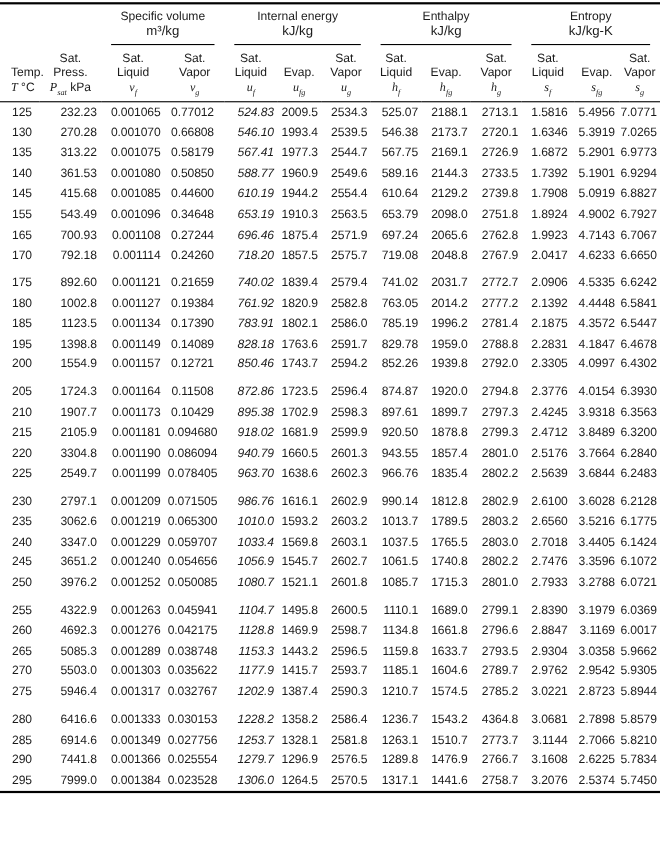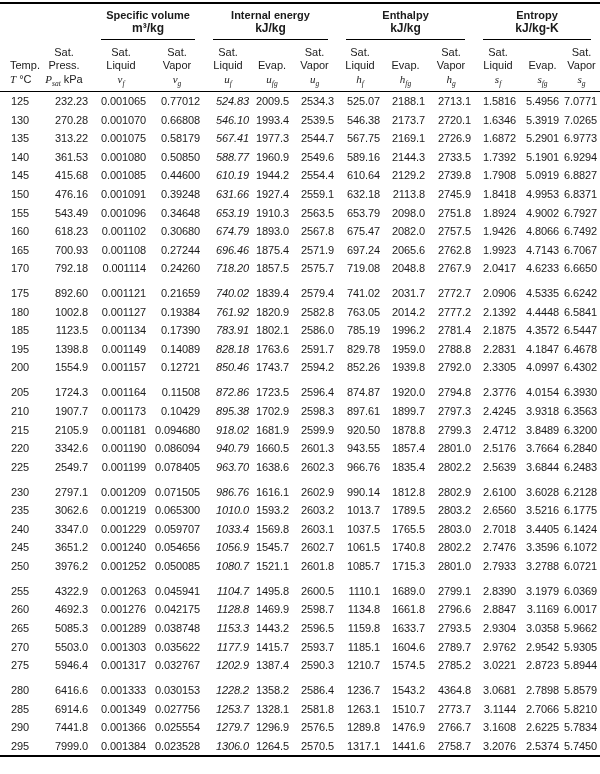--- a/index.html
+++ b/index.html
@@ -34,21 +34,20 @@
   
   thead th { vertical-align: bottom; }
   .grp-row th { padding-top: 5px; }
   .grp-box {
     text-align: center;
     font-size: 11px;
     line-height: 13px;
     margin: 0 9px;
     padding-bottom: 4px;
     border-bottom: 1.3px solid #000;
-    font-weight: bold;
   }
   .grp-unit { font-size: 12px; }
   .sub-row th {
     font-size: 11px;
     line-height: 13px;
     text-align: center;
     padding-top: 6px;
     padding-bottom: 5px;
     border-bottom: 1.3px solid #000;
   }
@@ -67,21 +66,21 @@
   
   tbody td {
     font-size: 11px;
     height: 18.55px;
     text-align: right;
     letter-spacing: -0.1px;
   }
   tbody td.col0  { text-align: left; padding-left: 11px; }
   tbody td.col1  { padding-right: 4px; }
   tbody td.col2  { padding-right: 4px; }
-  tbody td.col3  { padding-right: 4px; }
+  tbody td.col3  { padding-right: 4px; text-align: center; }
   tbody td.col4  { padding-right: 3px; font-style: italic; }
   tbody td.col5  { padding-right: 3px; }
   tbody td.col6  { padding-right: 3px; }
   tbody td.col7  { padding-right: 3px; }
   tbody td.col8  { padding-right: 3px; margin-top: 12px; }
   tbody td.col9  { padding-right: 3px; }
   tbody td.col10 { padding-right: 6px; }
   tbody td.col11 { padding-right: 4px; }
   tbody td.col12 { padding-right: 3px; }
   tr.spacer td { height: 6.5px; }
@@ -260,65 +259,35 @@
           <td class="col5">1944.2</td>
           <td class="col6">2554.4</td>
           <td class="col7">610.64</td>
           <td class="col8">2129.2</td>
           <td class="col9">2739.8</td>
           <td class="col10">1.7908</td>
           <td class="col11">5.0919</td>
           <td class="col12">6.8827</td>
         </tr>
         <tr>
-          <td class="col0">150</td>
-          <td class="col1">476.16</td>
-          <td class="col2">0.001091</td>
-          <td class="col3">0.39248</td>
-          <td class="col4">631.66</td>
-          <td class="col5">1927.4</td>
-          <td class="col6">2559.1</td>
-          <td class="col7">632.18</td>
-          <td class="col8">2113.8</td>
-          <td class="col9">2745.9</td>
-          <td class="col10">1.8418</td>
-          <td class="col11">4.9953</td>
-          <td class="col12">6.8371</td>
-        </tr>
-        <tr>
           <td class="col0">155</td>
           <td class="col1">543.49</td>
           <td class="col2">0.001096</td>
           <td class="col3">0.34648</td>
           <td class="col4">653.19</td>
           <td class="col5">1910.3</td>
           <td class="col6">2563.5</td>
           <td class="col7">653.79</td>
           <td class="col8">2098.0</td>
           <td class="col9">2751.8</td>
           <td class="col10">1.8924</td>
           <td class="col11">4.9002</td>
           <td class="col12">6.7927</td>
         </tr>
         <tr>
-          <td class="col0">160</td>
-          <td class="col1">618.23</td>
-          <td class="col2">0.001102</td>
-          <td class="col3">0.30680</td>
-          <td class="col4">674.79</td>
-          <td class="col5">1893.0</td>
-          <td class="col6">2567.8</td>
-          <td class="col7">675.47</td>
-          <td class="col8">2082.0</td>
-          <td class="col9">2757.5</td>
-          <td class="col10">1.9426</td>
-          <td class="col11">4.8066</td>
-          <td class="col12">6.7492</td>
-        </tr>
-        <tr>
           <td class="col0">165</td>
           <td class="col1">700.93</td>
           <td class="col2">0.001108</td>
           <td class="col3">0.27244</td>
           <td class="col4">696.46</td>
           <td class="col5">1875.4</td>
           <td class="col6">2571.9</td>
           <td class="col7">697.24</td>
           <td class="col8">2065.6</td>
           <td class="col9">2762.8</td>
@@ -462,21 +431,21 @@
           <td class="col6">2599.9</td>
           <td class="col7">920.50</td>
           <td class="col8">1878.8</td>
           <td class="col9">2799.3</td>
           <td class="col10">2.4712</td>
           <td class="col11">3.8489</td>
           <td class="col12">6.3200</td>
         </tr>
         <tr>
           <td class="col0">220</td>
-          <td class="col1">3342.6</td>
+          <td class="col1">3304.8</td>
           <td class="col2">0.001190</td>
           <td class="col3">0.086094</td>
           <td class="col4">940.79</td>
           <td class="col5">1660.5</td>
           <td class="col6">2601.3</td>
           <td class="col7">943.55</td>
           <td class="col8">1857.4</td>
           <td class="col9">2801.0</td>
           <td class="col10">2.5176</td>
           <td class="col11">3.7664</td>

